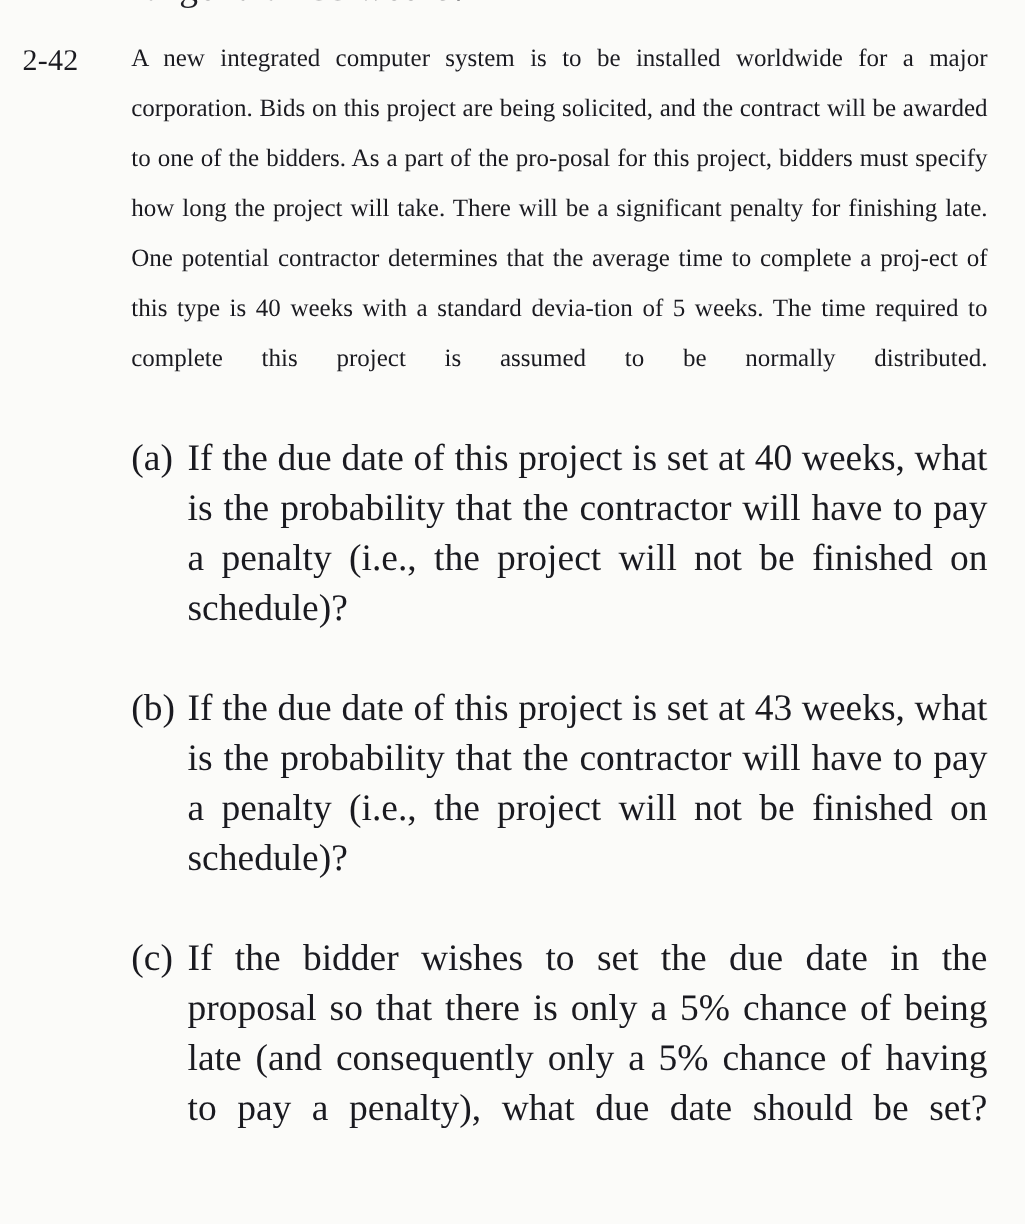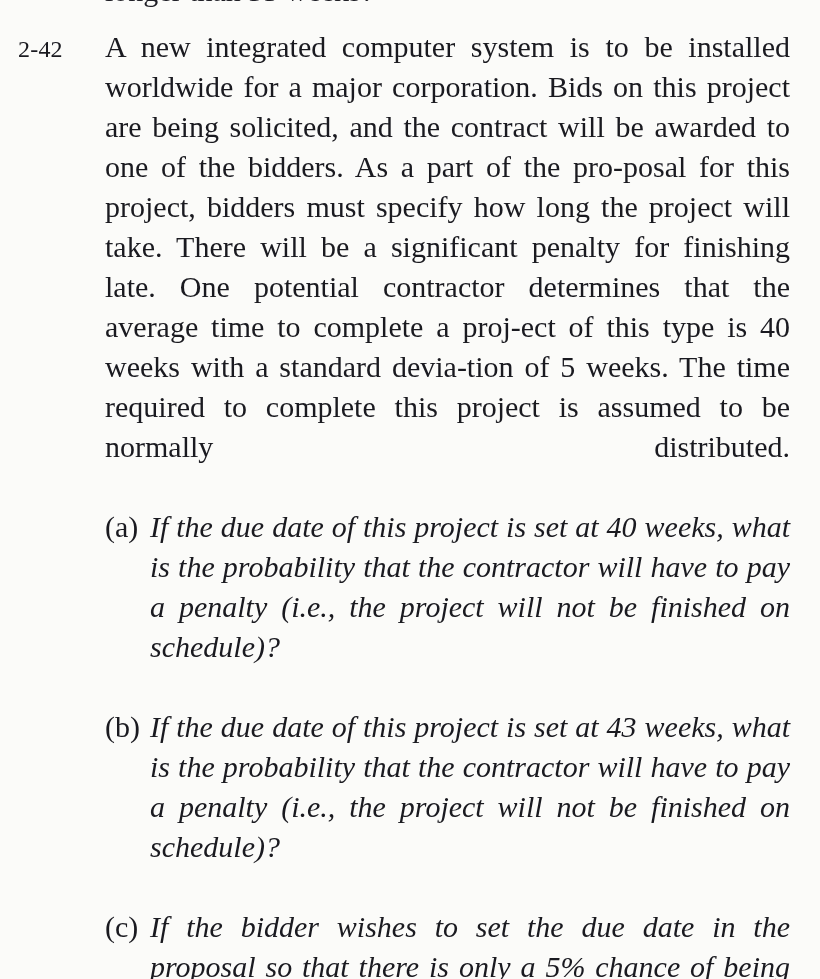--- a/index.html
+++ b/index.html
@@ -64,21 +64,21 @@
     white-space: nowrap;
   }
 
   .prob-body {
     margin-left: 105px;
     margin-right: 30px;
     width: 685px;
   }
 
   .para {
-    font-size: 30px;
+    font-size: 20px;
     line-height: 40px;
     text-align: justify;
     text-justify: inter-word;
     margin: 0;
     hyphens: manual;
     font-family: Liberation Serif, serif;
   }
   
   .para::after {
     content: "";
@@ -109,21 +109,20 @@
     line-height: 40px;
   }
   .subitem .stext::after {
     content: "";
     display: inline-block;
     width: 100%;
   }
   
   .subitem .stext {
     display: block;
-    font-style: italic;
   }
 </style>
 </head>
 <body>
 
 <div id="page">
 
   <div class="cut-line-wrap">
     <div class="cut-line">longer than 35 weeks?</div>
   </div>

